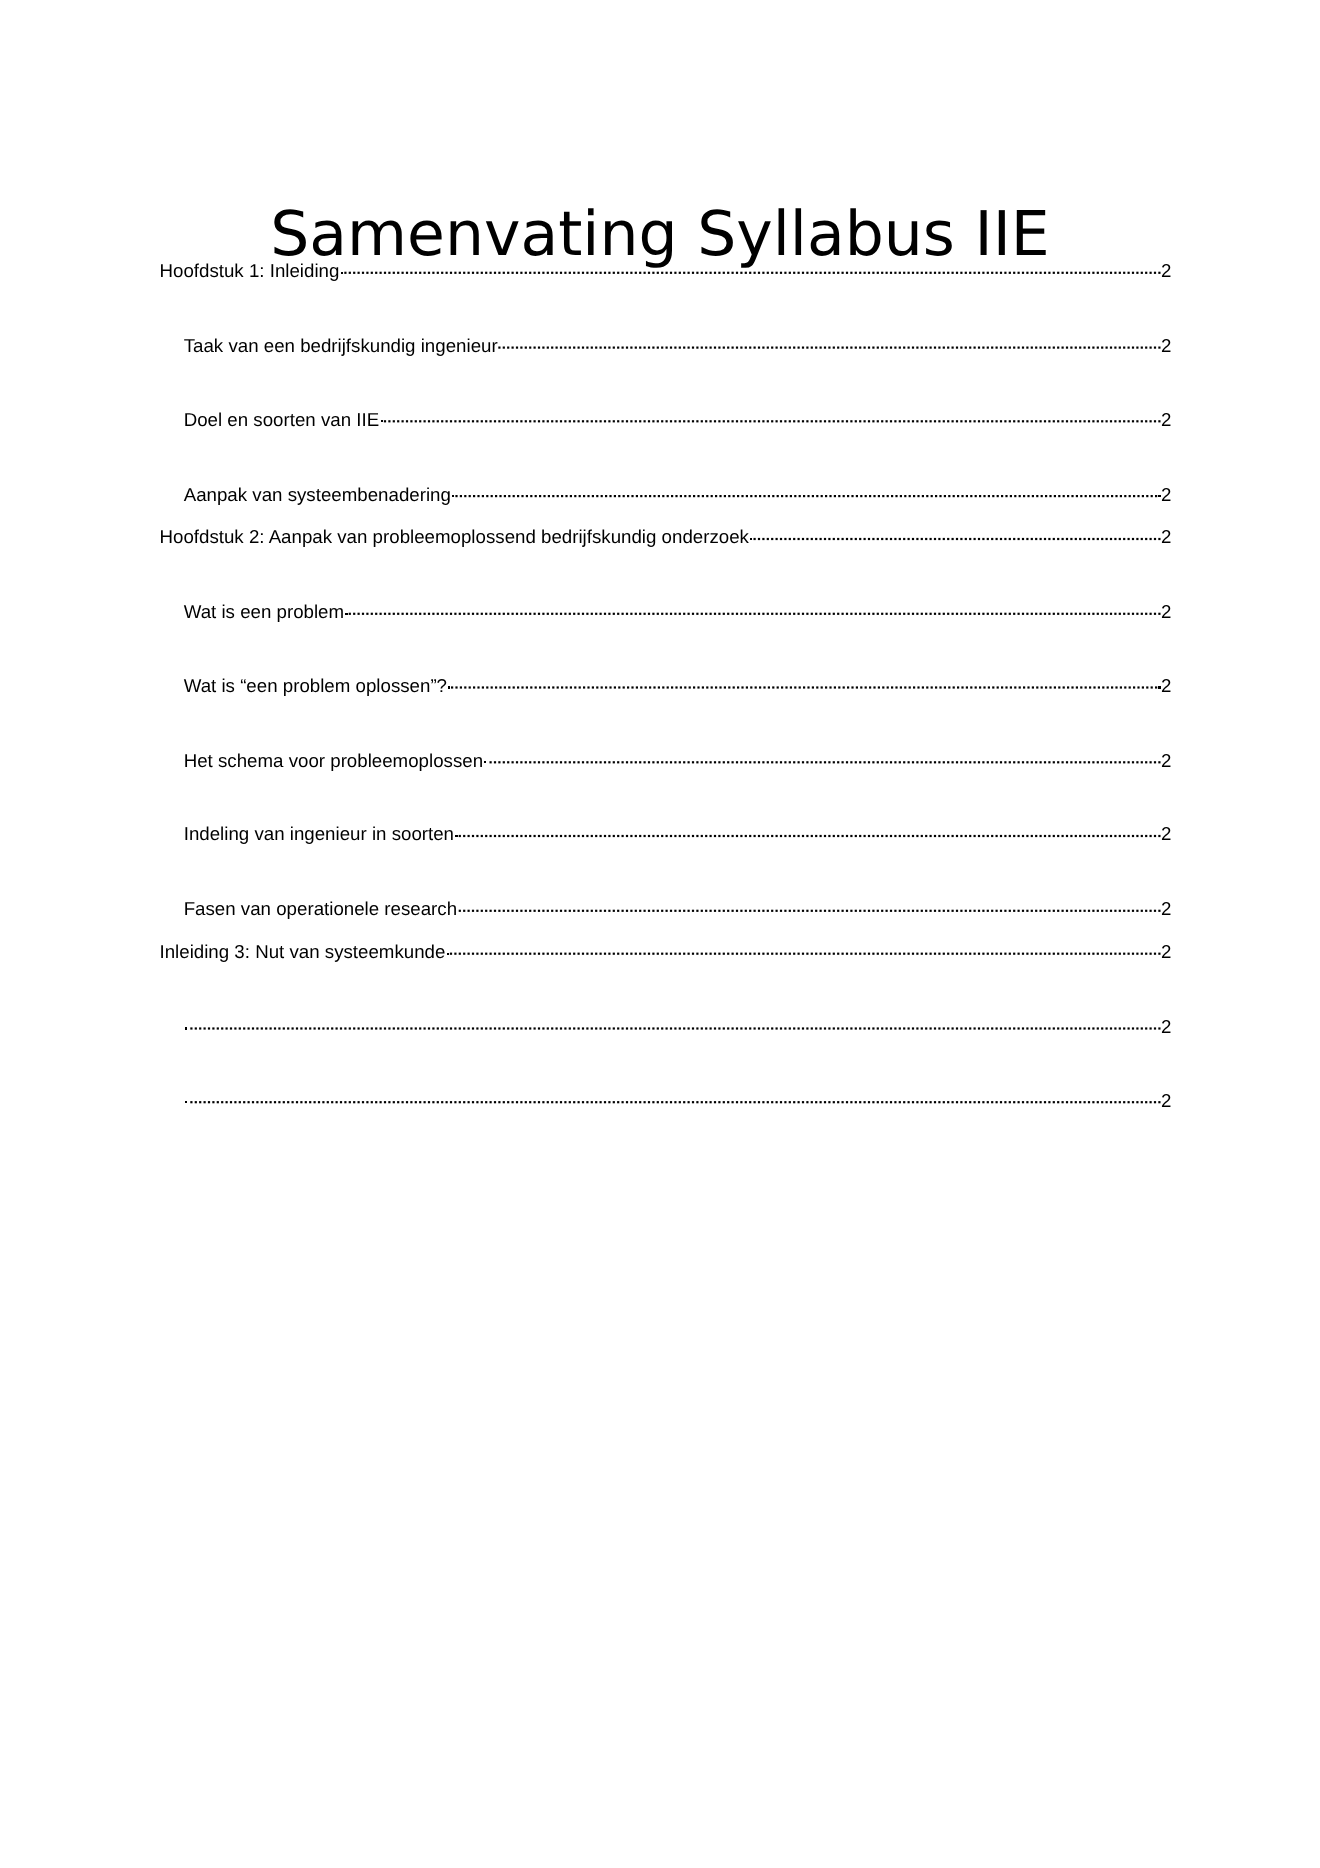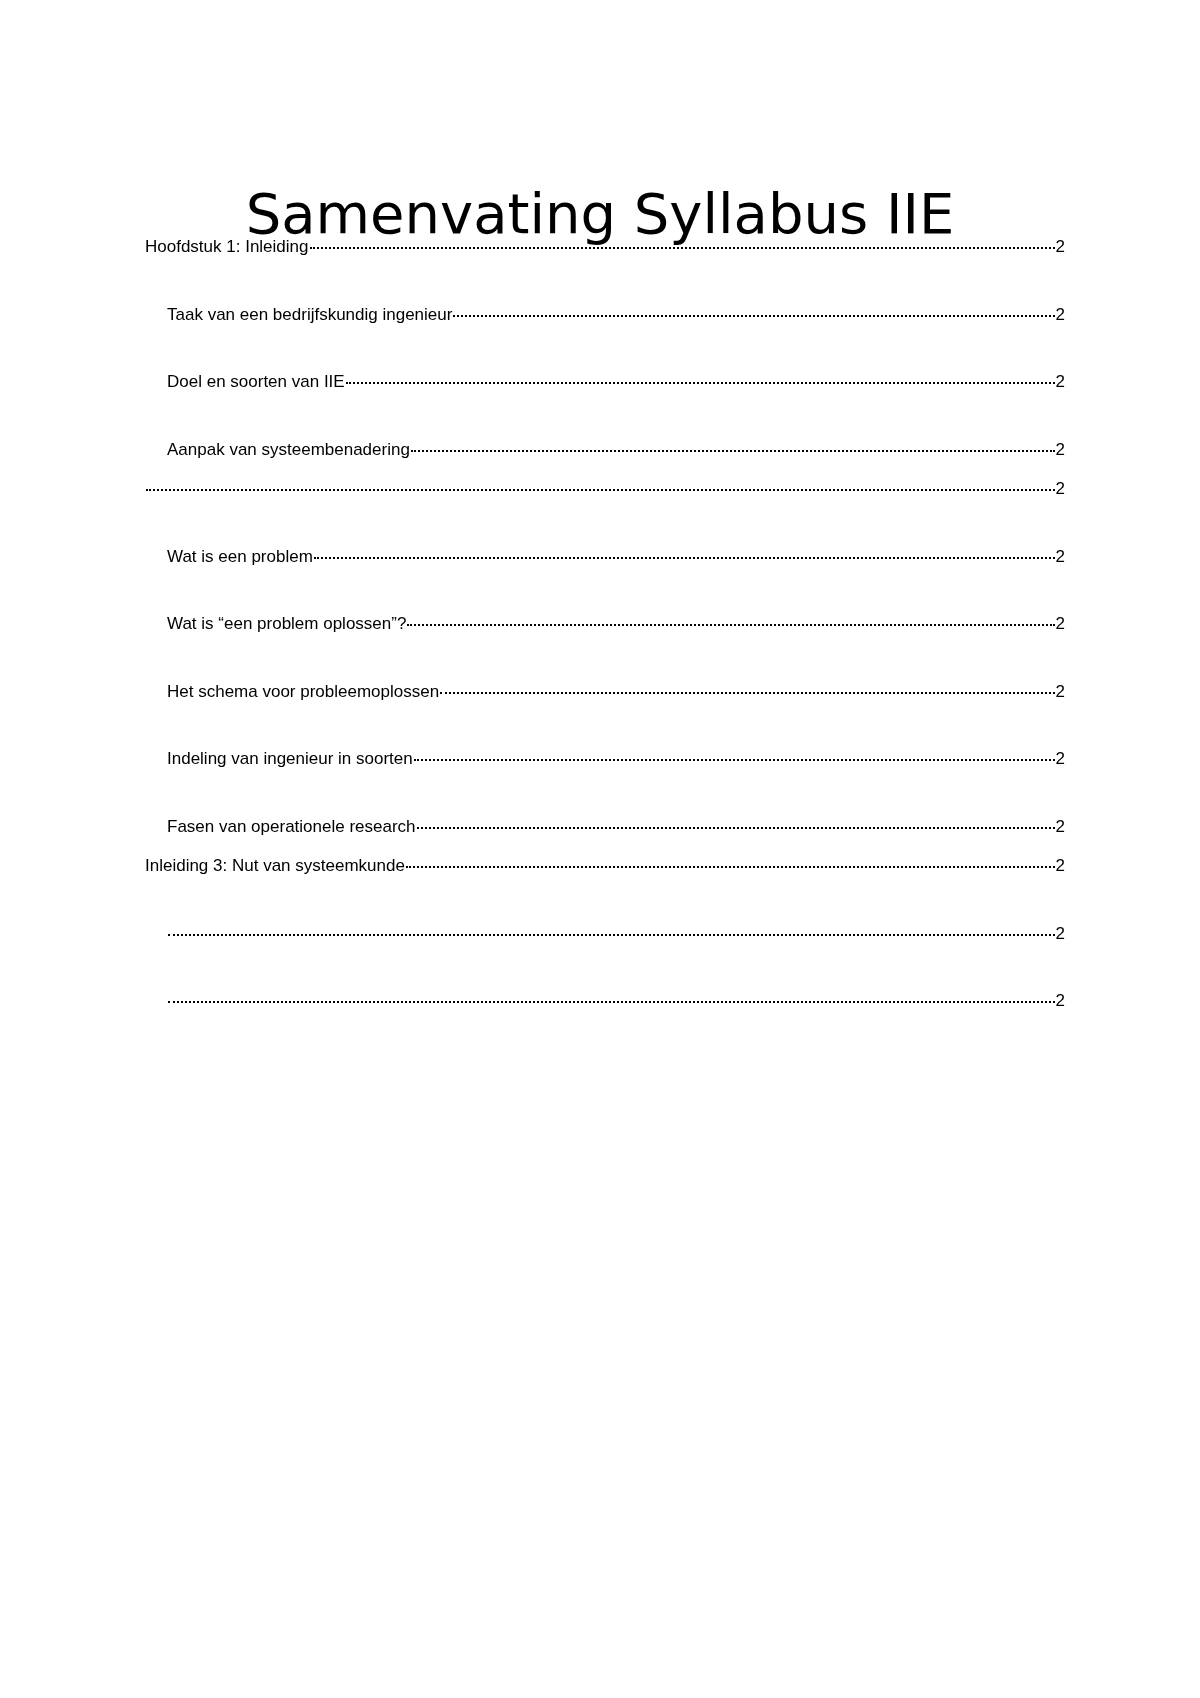--- a/index.html
+++ b/index.html
@@ -43,20 +43,21 @@
       <span class="label">Doel en soorten van IIE</span>
       <span class="leader"></span>
       <span class="page-num">2</span>
     </div>
     <div class="toc-entry level-2">
       <span class="label">Aanpak van systeembenadering</span>
       <span class="leader"></span>
       <span class="page-num">2</span>
     </div>
     <div class="toc-entry level-1">
+      <span class="label">Hoofdstuk 2: Aanpak van probleemoplossend bedrijfskundig onderzoek</span>
       <span class="leader"></span>
       <span class="page-num">2</span>
     </div>
     <div class="toc-entry level-2">
       <span class="label">Wat is een problem</span>
       <span class="leader"></span>
       <span class="page-num">2</span>
     </div>
     <div class="toc-entry level-2">
       <span class="label">Wat is “een problem oplossen”?</span>

